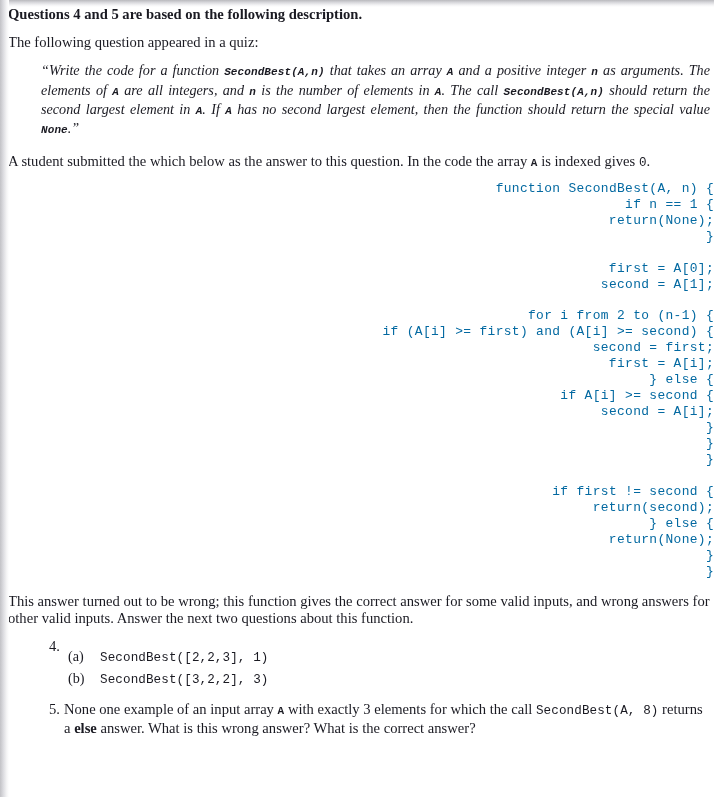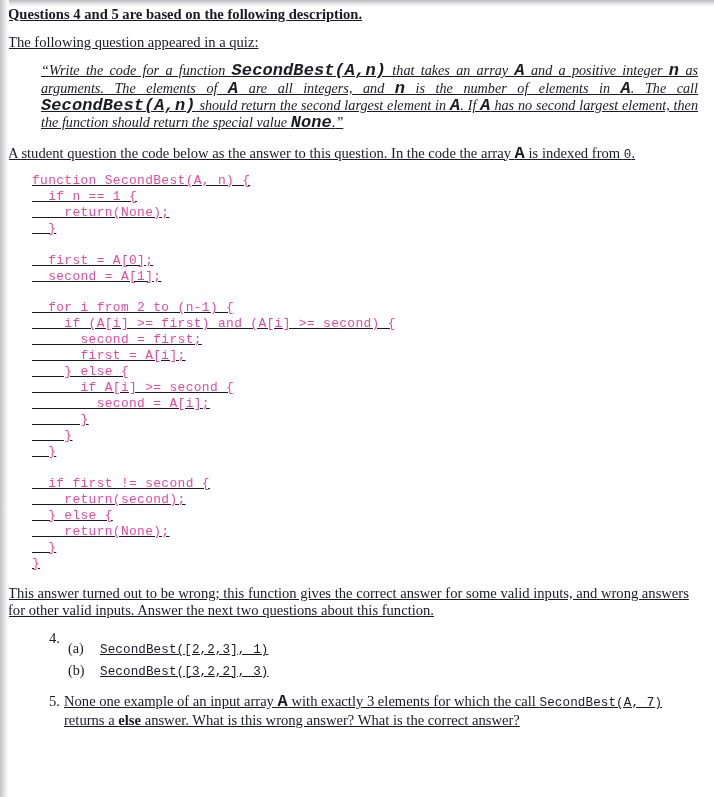--- a/index.html
+++ b/index.html
@@ -33,22 +33,21 @@
     position: absolute;
     top: 0; left: 0;
     width: 9px; height: 797px;
     background: linear-gradient(to right, #c2c2c6 0%, #dedee2 40%, #f5f5f6 75%, #ffffff 100%);
     pointer-events: none;
     z-index: 5;
   }
   .content {
     position: relative;
     z-index: 1;
-    padding: 6px 12px 0 8px;
-    text-decoration: underline;
+    padding: 6px 0 0 8px;
   }
 
   p.para {
     margin: 0;
     font-size: 14.6px;
     line-height: 17.2px;
     text-align: left;
   }
   .title {
     font-weight: bold;
@@ -70,35 +69,36 @@
     text-align: justify;
     padding-right: 4px;
   }
   .mono {
     font-family: "Liberation Mono", "DejaVu Sans Mono", monospace;
     font-size: 12.6px;
     letter-spacing: 0.1px;
   }
   .mono-b {
     font-family: "Liberation Mono", "DejaVu Sans Mono", monospace;
-    font-size: 17px;
+    font-size: 11px;
     font-weight: bold;
     letter-spacing: 0.1px;
   }
 
   
   pre.code {
     margin: 0;
     padding: 0 0 0 24px;
     font-family: "Liberation Mono", "DejaVu Sans Mono", monospace;
     font-size: 12.9px;
     line-height: 15.95px;
     white-space: pre;
-    color: #ec4899;
+    color: #0369a1;
     letter-spacing: 0.35px;
+    text-align: right;
   }
 
   
   ol.questions {
     margin: 0;
     padding: 0;
     list-style: none;
   }
   .q-item {
     position: relative;
@@ -153,21 +153,21 @@
     <div class="gap-md"></div>
 
     <p class="para">The following question appeared in a quiz:</p>
 
     <div class="gap-md"></div>
 
     <p class="quote"><span>“</span><span>Write the code for a function </span><span class="mono-b">SecondBest(A,n)</span><span> that takes an array </span><span class="mono-b">A</span><span> and a positive integer </span><span class="mono-b">n</span><span> as arguments. The elements of </span><span class="mono-b">A</span><span> are all integers, and </span><span class="mono-b">n</span><span> is the number of elements in </span><span class="mono-b">A</span><span>. The call </span><span class="mono-b">SecondBest(A,n)</span><span> should return the second largest element in </span><span class="mono-b">A</span><span>. If </span><span class="mono-b">A</span><span> has no second largest element, then the function should return the special value </span><span class="mono-b">None</span><span>.</span><span>”</span></p>
 
     <div class="gap-lg"></div>
 
-    <p class="para"><span>A student question the code below as the answer to this question. In the code the array </span><span class="mono-b">A</span><span> is indexed from </span><span class="mono">0</span><span>.</span></p>
+    <p class="para"><span>A student submitted the which below as the answer to this question. In the code the array </span><span class="mono-b">A</span><span> is indexed gives </span><span class="mono">0</span><span>.</span></p>
 
     <div class="gap-sm"></div>
 
     <pre class="code">function SecondBest(A, n) {
   if n == 1 {
     return(None);
   }
 
   first = A[0];
   second = A[1];
@@ -212,19 +212,19 @@
         <li class="sub-item">
           <span class="sub-label">(b)</span>
           <span class="mono">SecondBest([3,2,2], 3)</span>
         </li>
       </ul>
 
       <div class="gap-md"></div>
 
       <li class="q-item">
         <span class="q-num">5.</span>
-        <span>None one example of an input array </span><span class="mono-b">A</span><span> with exactly 3 elements for which the call </span><span class="mono">SecondBest(A, 7)</span><span> returns a </span><b>else</b><span> answer. What is this wrong answer? What is the correct answer?</span>
+        <span>None one example of an input array </span><span class="mono-b">A</span><span> with exactly 3 elements for which the call </span><span class="mono">SecondBest(A, 8)</span><span> returns a </span><b>else</b><span> answer. What is this wrong answer? What is the correct answer?</span>
       </li>
 
     </ol>
 
   </div>
 </div>
 
 </body></html>

